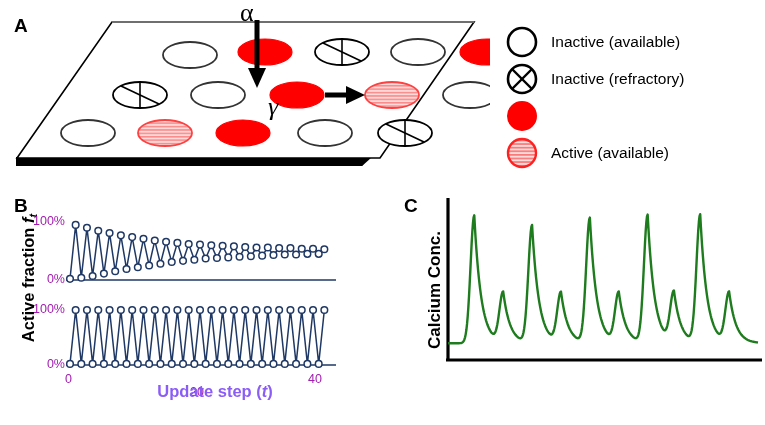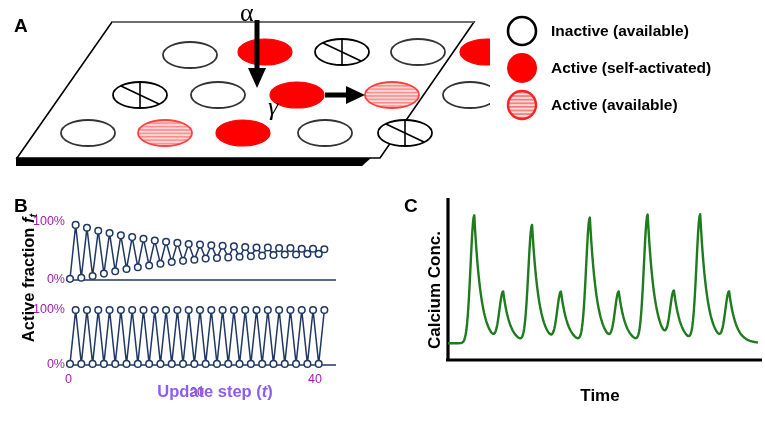--- a/index.html
+++ b/index.html
@@ -34,24 +34,23 @@
     position: absolute;
     left: 0px; top: 0px;
     width: 490px; height: 190px;
   }
   #panel-a svg { display: block; }
 
   
   #legend {
     position: absolute;
     left: 505px;
-    top: 12px;
+    top: 23px;
     width: 255px;
     height: 150px;
-    font-weight: bold;
   }
   .legend-row {
     display: flex;
     align-items: center;
     height: 37px;
   }
   .legend-swatch {
     width: 34px;
     height: 34px;
     flex: 0 0 34px;
@@ -219,26 +218,33 @@
 
   <div id="legend">
 
     <div class="legend-row">
       <svg class="legend-swatch" viewBox="0 0 34 34">
         <circle cx="17" cy="17" r="14" fill="#ffffff" stroke="#000000" stroke-width="2.6"></circle>
       </svg>
       <span class="legend-text">Inactive (available)</span>
     </div>
 
+    <div class="legend-row">
+      <svg class="legend-swatch" viewBox="0 0 34 34">
+        <circle cx="17" cy="17" r="14" fill="#ffffff" stroke="#000000" stroke-width="2.6"></circle>
+        <line x1="7" y1="7" x2="27" y2="27" stroke="#000000" stroke-width="2.4"></line>
+        <line x1="27" y1="7" x2="7" y2="27" stroke="#000000" stroke-width="2.4"></line>
+      </svg>
+      <span class="legend-text">Inactive (refractory)</span>
+    </div>
 
     <div class="legend-row">
       <svg class="legend-swatch" viewBox="0 0 34 34">
         <circle cx="17" cy="17" r="14" fill="#FF0000" stroke="#FF0000" stroke-width="2"></circle>
       </svg>
-      <span class="legend-text">Active (self-activated)</span>
     </div>
 
     <div class="legend-row">
       <svg class="legend-swatch" viewBox="0 0 34 34">
         <defs>
           <pattern id="stripes2" patternUnits="userSpaceOnUse" width="4" height="3.6">
             <rect width="4" height="3.6" fill="#FDDCDC"></rect>
             <rect width="4" height="1.7" fill="#F77A7A"></rect>
           </pattern>
         </defs>
@@ -363,21 +369,20 @@
         <circle cx="313.04347826086956" cy="120" r="3.3" fill="#ffffff" stroke="#1F3864" stroke-width="1.5"></circle>
         <circle cx="318.69565217391306" cy="173.9" r="3.3" fill="#ffffff" stroke="#1F3864" stroke-width="1.5"></circle>
         <circle cx="324.3478260869565" cy="120" r="3.3" fill="#ffffff" stroke="#1F3864" stroke-width="1.5"></circle>
       </svg>
   </div>
 
   <div class="panel-label" id="label-C">C</div>
 
   <div id="panel-c">
     <div id="c-ylabel">Calcium Conc.</div>
-    <div id="c-xlabel">Time</div>
     <svg id="c-svg" width="365" height="200" viewBox="0 0 365 200" style="position:absolute; left:0; top:0;">
         <line x1="48" y1="8" x2="48" y2="170" stroke="#000" stroke-width="3.2"></line>
         <line x1="46" y1="170" x2="362" y2="170" stroke="#000" stroke-width="3.2"></line>
         <path d="M48.00,153.24 L48.66,153.24 L49.31,153.24 L49.97,153.24 L50.63,153.24 L51.28,153.24 L51.94,153.24 L52.60,153.24 L53.25,153.24 L53.91,153.24 L54.57,153.24 L55.22,153.24 L55.88,153.24 L56.54,153.24 L57.19,153.24 L57.85,153.23 L58.51,153.22 L59.17,153.21 L59.82,153.17 L60.48,153.11 L61.14,152.99 L61.79,152.79 L62.45,152.43 L63.11,151.84 L63.76,150.90 L64.42,149.44 L65.08,147.26 L65.73,144.12 L66.39,139.76 L67.05,133.93 L67.70,126.43 L68.36,117.17 L69.02,106.19 L69.67,93.77 L70.33,80.37 L70.99,66.71 L71.64,53.64 L72.30,42.13 L72.96,33.10 L73.61,27.33 L74.27,25.35 L74.93,37.07 L75.58,47.72 L76.24,57.40 L76.90,66.18 L77.56,74.16 L78.21,81.41 L78.87,88.00 L79.53,93.98 L80.18,99.41 L80.84,104.35 L81.50,108.83 L82.15,112.90 L82.81,116.60 L83.47,119.96 L84.12,123.01 L84.78,125.78 L85.44,128.30 L86.09,130.58 L86.75,132.66 L87.41,134.54 L88.06,136.25 L88.72,137.79 L89.38,139.18 L90.03,140.42 L90.69,141.51 L91.35,142.43 L92.00,143.16 L92.66,143.66 L93.32,143.89 L93.97,143.76 L94.63,143.18 L95.29,142.08 L95.94,140.34 L96.60,137.90 L97.26,134.72 L97.92,130.84 L98.57,126.35 L99.23,121.45 L99.89,116.41 L100.54,111.58 L101.20,107.34 L101.86,104.03 L102.51,101.99 L103.17,101.40 L103.83,106.15 L104.48,110.47 L105.14,114.39 L105.80,117.95 L106.45,121.19 L107.11,124.13 L107.77,126.79 L108.42,129.22 L109.08,131.42 L109.74,133.42 L110.39,135.24 L111.05,136.89 L111.71,138.39 L112.36,139.75 L113.02,140.99 L113.68,142.11 L114.33,143.13 L114.99,144.05 L115.65,144.89 L116.31,145.65 L116.96,146.33 L117.62,146.93 L118.28,147.44 L118.93,147.86 L119.59,148.14 L120.25,148.24 L120.90,148.09 L121.56,147.58 L122.22,146.55 L122.87,144.84 L123.53,142.22 L124.19,138.46 L124.84,133.31 L125.50,126.62 L126.16,118.28 L126.81,108.35 L127.47,97.07 L128.13,84.89 L128.78,72.45 L129.44,60.55 L130.10,50.06 L130.75,41.85 L131.41,36.63 L132.07,34.89 L132.72,45.74 L133.38,55.59 L134.04,64.54 L134.69,72.68 L135.35,80.06 L136.01,86.77 L136.67,92.86 L137.32,98.40 L137.98,103.43 L138.64,107.99 L139.29,112.14 L139.95,115.91 L140.61,119.33 L141.26,122.44 L141.92,125.26 L142.58,127.83 L143.23,130.16 L143.89,132.27 L144.55,134.19 L145.20,135.94 L145.86,137.51 L146.52,138.94 L147.17,140.23 L147.83,141.37 L148.49,142.37 L149.14,143.21 L149.80,143.87 L150.46,144.31 L151.11,144.47 L151.77,144.29 L152.43,143.67 L153.08,142.52 L153.74,140.74 L154.40,138.26 L155.06,135.05 L155.71,131.14 L156.37,126.62 L157.03,121.70 L157.68,116.64 L158.34,111.79 L159.00,107.52 L159.65,104.20 L160.31,102.14 L160.97,101.54 L161.62,106.28 L162.28,110.58 L162.94,114.49 L163.59,118.05 L164.25,121.27 L164.91,124.20 L165.56,126.87 L166.22,129.28 L166.88,131.48 L167.53,133.47 L168.19,135.29 L168.85,136.93 L169.50,138.43 L170.16,139.79 L170.82,141.02 L171.47,142.14 L172.13,143.16 L172.79,144.08 L173.44,144.91 L174.10,145.67 L174.76,146.34 L175.42,146.94 L176.07,147.45 L176.73,147.86 L177.39,148.12 L178.04,148.21 L178.70,148.02 L179.36,147.45 L180.01,146.34 L180.67,144.51 L181.33,141.70 L181.98,137.69 L182.64,132.21 L183.30,125.08 L183.95,116.21 L184.61,105.65 L185.27,93.66 L185.92,80.71 L186.58,67.48 L187.24,54.82 L187.89,43.68 L188.55,34.95 L189.21,29.40 L189.86,27.54 L190.52,39.06 L191.18,49.53 L191.83,59.04 L192.49,67.67 L193.15,75.52 L193.81,82.64 L194.46,89.11 L195.12,94.99 L195.78,100.33 L196.43,105.18 L197.09,109.59 L197.75,113.59 L198.40,117.23 L199.06,120.53 L199.72,123.53 L200.37,126.25 L201.03,128.72 L201.69,130.97 L202.34,133.01 L203.00,134.86 L203.66,136.54 L204.31,138.06 L204.97,139.42 L205.63,140.64 L206.28,141.70 L206.94,142.61 L207.60,143.32 L208.25,143.81 L208.91,144.02 L209.57,143.88 L210.22,143.30 L210.88,142.18 L211.54,140.43 L212.19,137.98 L212.85,134.80 L213.51,130.91 L214.17,126.41 L214.82,121.51 L215.48,116.47 L216.14,111.63 L216.79,107.38 L217.45,104.07 L218.11,102.02 L218.76,101.43 L219.42,106.18 L220.08,110.50 L220.73,114.41 L221.39,117.97 L222.05,121.21 L222.70,124.14 L223.36,126.81 L224.02,129.23 L224.67,131.43 L225.33,133.43 L225.99,135.25 L226.64,136.90 L227.30,138.40 L227.96,139.76 L228.61,140.99 L229.27,142.12 L229.93,143.13 L230.58,144.06 L231.24,144.90 L231.90,145.65 L232.56,146.33 L233.21,146.93 L233.87,147.44 L234.53,147.84 L235.18,148.10 L235.84,148.18 L236.50,147.98 L237.15,147.39 L237.81,146.25 L238.47,144.36 L239.12,141.49 L239.78,137.37 L240.44,131.76 L241.09,124.46 L241.75,115.38 L242.41,104.57 L243.06,92.29 L243.72,79.03 L244.38,65.49 L245.03,52.53 L245.69,41.12 L246.35,32.19 L247.00,26.50 L247.66,24.60 L248.32,36.39 L248.97,47.10 L249.63,56.83 L250.29,65.67 L250.94,73.70 L251.60,80.99 L252.26,87.61 L252.92,93.63 L253.57,99.10 L254.23,104.06 L254.89,108.57 L255.54,112.66 L256.20,116.38 L256.86,119.76 L257.51,122.83 L258.17,125.61 L258.83,128.14 L259.48,130.43 L260.14,132.49 L260.80,134.34 L261.45,135.98 L262.11,137.41 L262.77,138.60 L263.42,139.53 L264.08,140.13 L264.74,140.34 L265.39,140.08 L266.05,139.26 L266.71,137.78 L267.36,135.58 L268.02,132.61 L268.68,128.92 L269.33,124.61 L269.99,119.87 L270.65,114.98 L271.31,110.28 L271.96,106.15 L272.62,102.96 L273.28,101.01 L273.93,100.51 L274.59,105.35 L275.25,109.74 L275.90,113.72 L276.56,117.35 L277.22,120.64 L277.87,123.63 L278.53,126.34 L279.19,128.81 L279.84,131.05 L280.50,133.08 L281.16,134.93 L281.81,136.61 L282.47,138.13 L283.13,139.51 L283.78,140.77 L284.44,141.90 L285.10,142.92 L285.75,143.83 L286.41,144.63 L287.07,145.29 L287.72,145.79 L288.38,146.07 L289.04,146.07 L289.69,145.65 L290.35,144.67 L291.01,142.93 L291.67,140.19 L292.32,136.19 L292.98,130.69 L293.64,123.49 L294.29,114.49 L294.95,103.76 L295.61,91.56 L296.26,78.36 L296.92,64.88 L297.58,51.98 L298.23,40.62 L298.89,31.73 L299.55,26.09 L300.20,24.22 L300.86,36.05 L301.52,46.79 L302.17,56.55 L302.83,65.42 L303.49,73.47 L304.14,80.78 L304.80,87.42 L305.46,93.46 L306.11,98.94 L306.77,103.92 L307.43,108.44 L308.08,112.55 L308.74,116.28 L309.40,119.66 L310.06,122.74 L310.71,125.54 L311.37,128.08 L312.03,130.38 L312.68,132.48 L313.34,134.38 L314.00,136.10 L314.65,137.66 L315.31,139.06 L315.97,140.31 L316.62,141.40 L317.28,142.33 L317.94,143.07 L318.59,143.59 L319.25,143.82 L319.91,143.69 L320.56,143.13 L321.22,142.02 L321.88,140.29 L322.53,137.86 L323.19,134.69 L323.85,130.80 L324.50,126.32 L325.16,121.42 L325.82,116.39 L326.47,111.56 L327.13,107.31 L327.79,104.01 L328.44,101.97 L329.10,101.38 L329.76,106.14 L330.42,110.46 L331.07,114.38 L331.73,117.94 L332.39,121.18 L333.04,124.12 L333.70,126.79 L334.36,129.21 L335.01,131.41 L335.67,133.42 L336.33,135.23 L336.98,136.88 L337.64,138.38 L338.30,139.75 L338.95,140.98 L339.61,142.11 L340.27,143.13 L340.92,144.05 L341.58,144.90 L342.24,145.66 L342.89,146.36 L343.55,146.99 L344.21,147.56 L344.86,148.08 L345.52,148.55 L346.18,148.98 L346.83,149.37 L347.49,149.73 L348.15,150.05 L348.81,150.34 L349.46,150.61 L350.12,150.85 L350.78,151.07 L351.43,151.27 L352.09,151.45 L352.75,151.61 L353.40,151.76 L354.06,151.90 L354.72,152.02 L355.37,152.13 L356.03,152.23 L356.69,152.33 L357.34,152.41 L358.00,152.49 " fill="none" stroke="#1E7B1E" stroke-width="2.4" stroke-linejoin="round"></path>
       </svg>
   </div>
 
 </div>
 
 </body></html>

